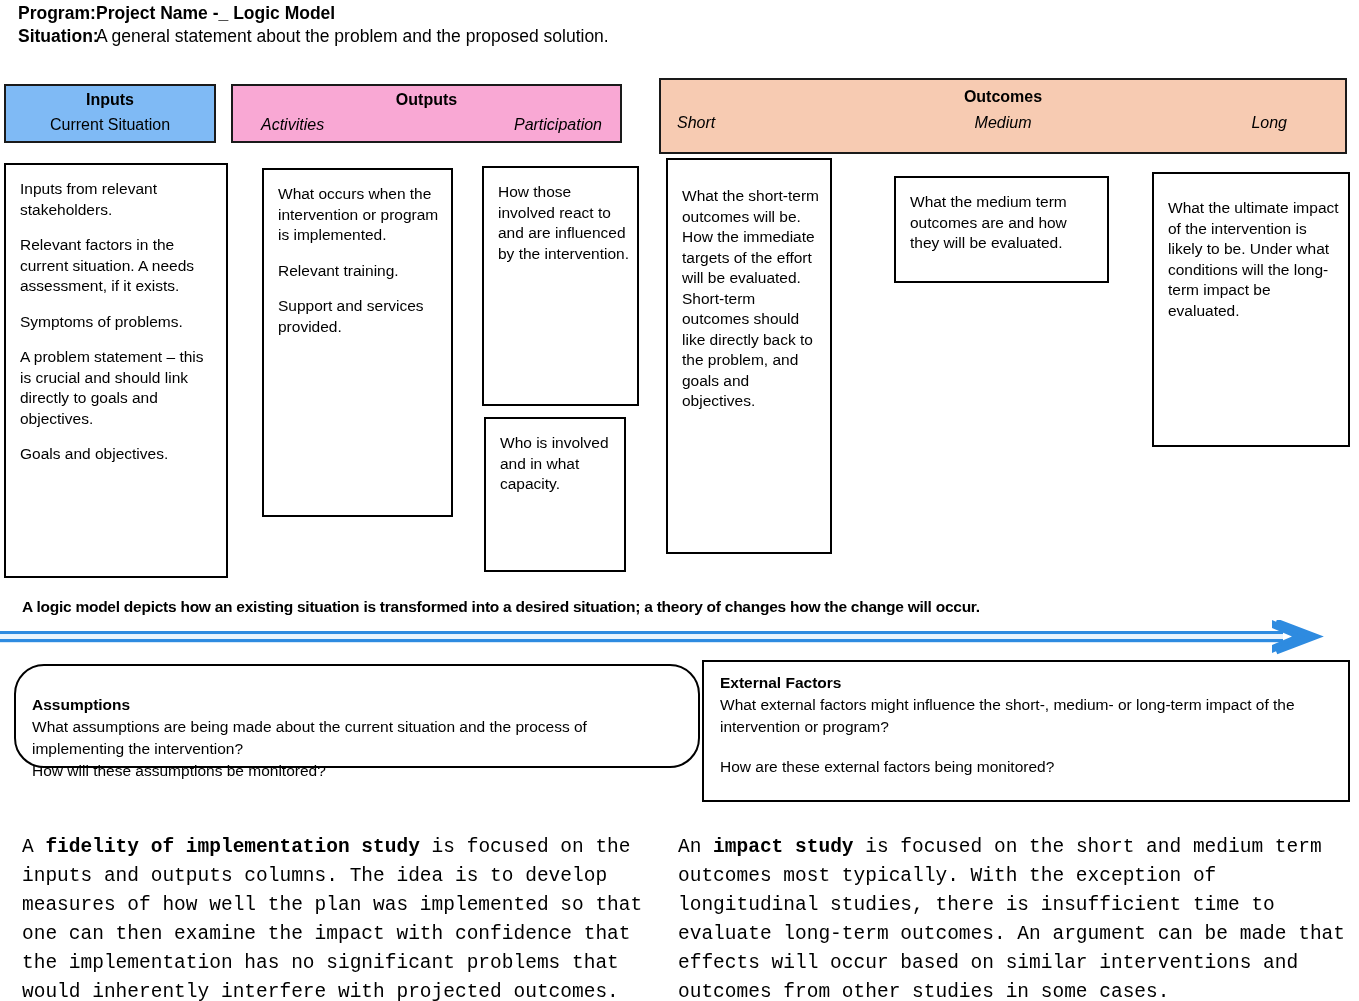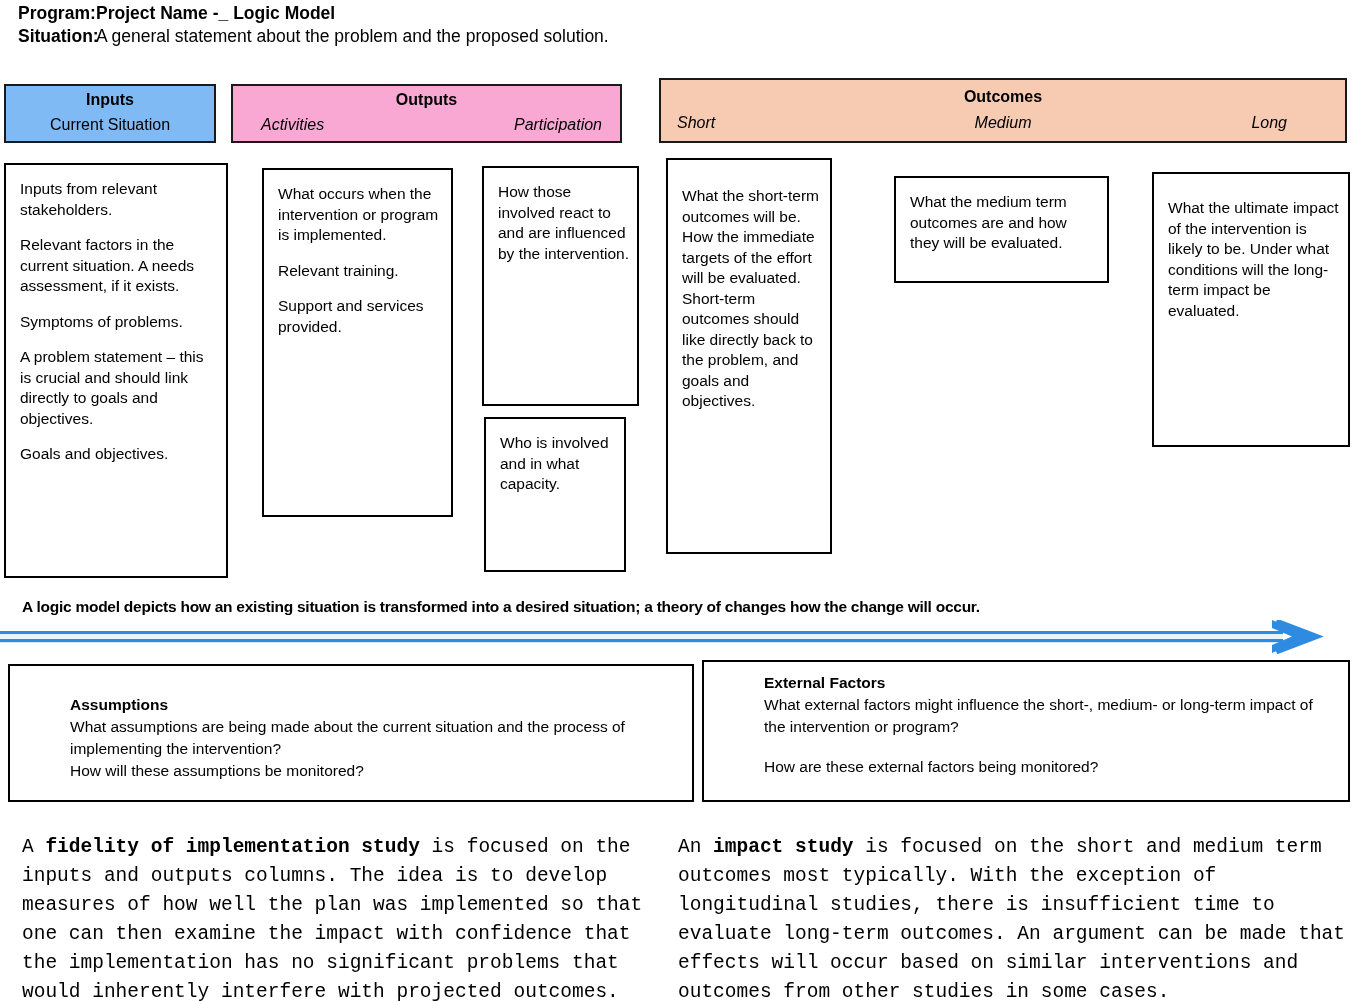--- a/index.html
+++ b/index.html
@@ -55,21 +55,21 @@
     font-weight: normal;
   }
 
   #bar-inputs { left: 4px; top: 84px; width: 212px; height: 59px; }
   #bar-inputs .bar-sub {
     left: 0; right: 0; text-align: center; font-style: normal;
   }
   #bar-outputs { left: 231px; top: 84px; width: 391px; height: 59px; }
   #bar-outputs .sub-activities { left: 28px; }
   #bar-outputs .sub-participation { right: 18px; }
-  #bar-outcomes { left: 659px; top: 78px; width: 688px; height: 65px; }
+  #bar-outcomes { left: 659px; top: 78px; width: 688px; height: 76px; }
   #bar-outcomes .bar-title { top: 8px; }
   #bar-outcomes .bar-sub { top: 34px; }
   #bar-outcomes .sub-short { left: 16px; }
   #bar-outcomes .sub-medium { left: 0; right: 0; text-align: center; }
   #bar-outcomes .sub-long { right: 58px; }
 
   
   .cbox {
     position: absolute;
     border: 2px solid #000000;
@@ -108,26 +108,26 @@
 
   
   .fbox {
     position: absolute;
     border: 2px solid #000000;
     box-sizing: border-box;
     background: #ffffff;
     font-size: 15.5px;
     line-height: 22px;
   }
-  .fbox .inner { padding: 10px 16px; margin-left: 44px; }
+  .fbox .inner { padding: 10px 16px; }
   .fbox .fbox-title { font-weight: bold; }
   .fbox p { margin: 0; }
   .fbox p.gap { margin-top: 18px; }
 
-  #box-assumptions { left: 8px;  top: 664px; width: 686px; height: 138px; }
+  #box-assumptions { left: 14px;  top: 664px; width: 686px; height: 104px; border-radius: 30px; }
   #box-assumptions .inner { padding-top: 28px; }
   #box-external    { left: 702px;top: 660px; width: 648px; height: 142px; }
 
   
   .btm {
     position: absolute;
     font-size: 19.5px;
     line-height: 29px;
     font-family: Liberation Mono, monospace;
   }

